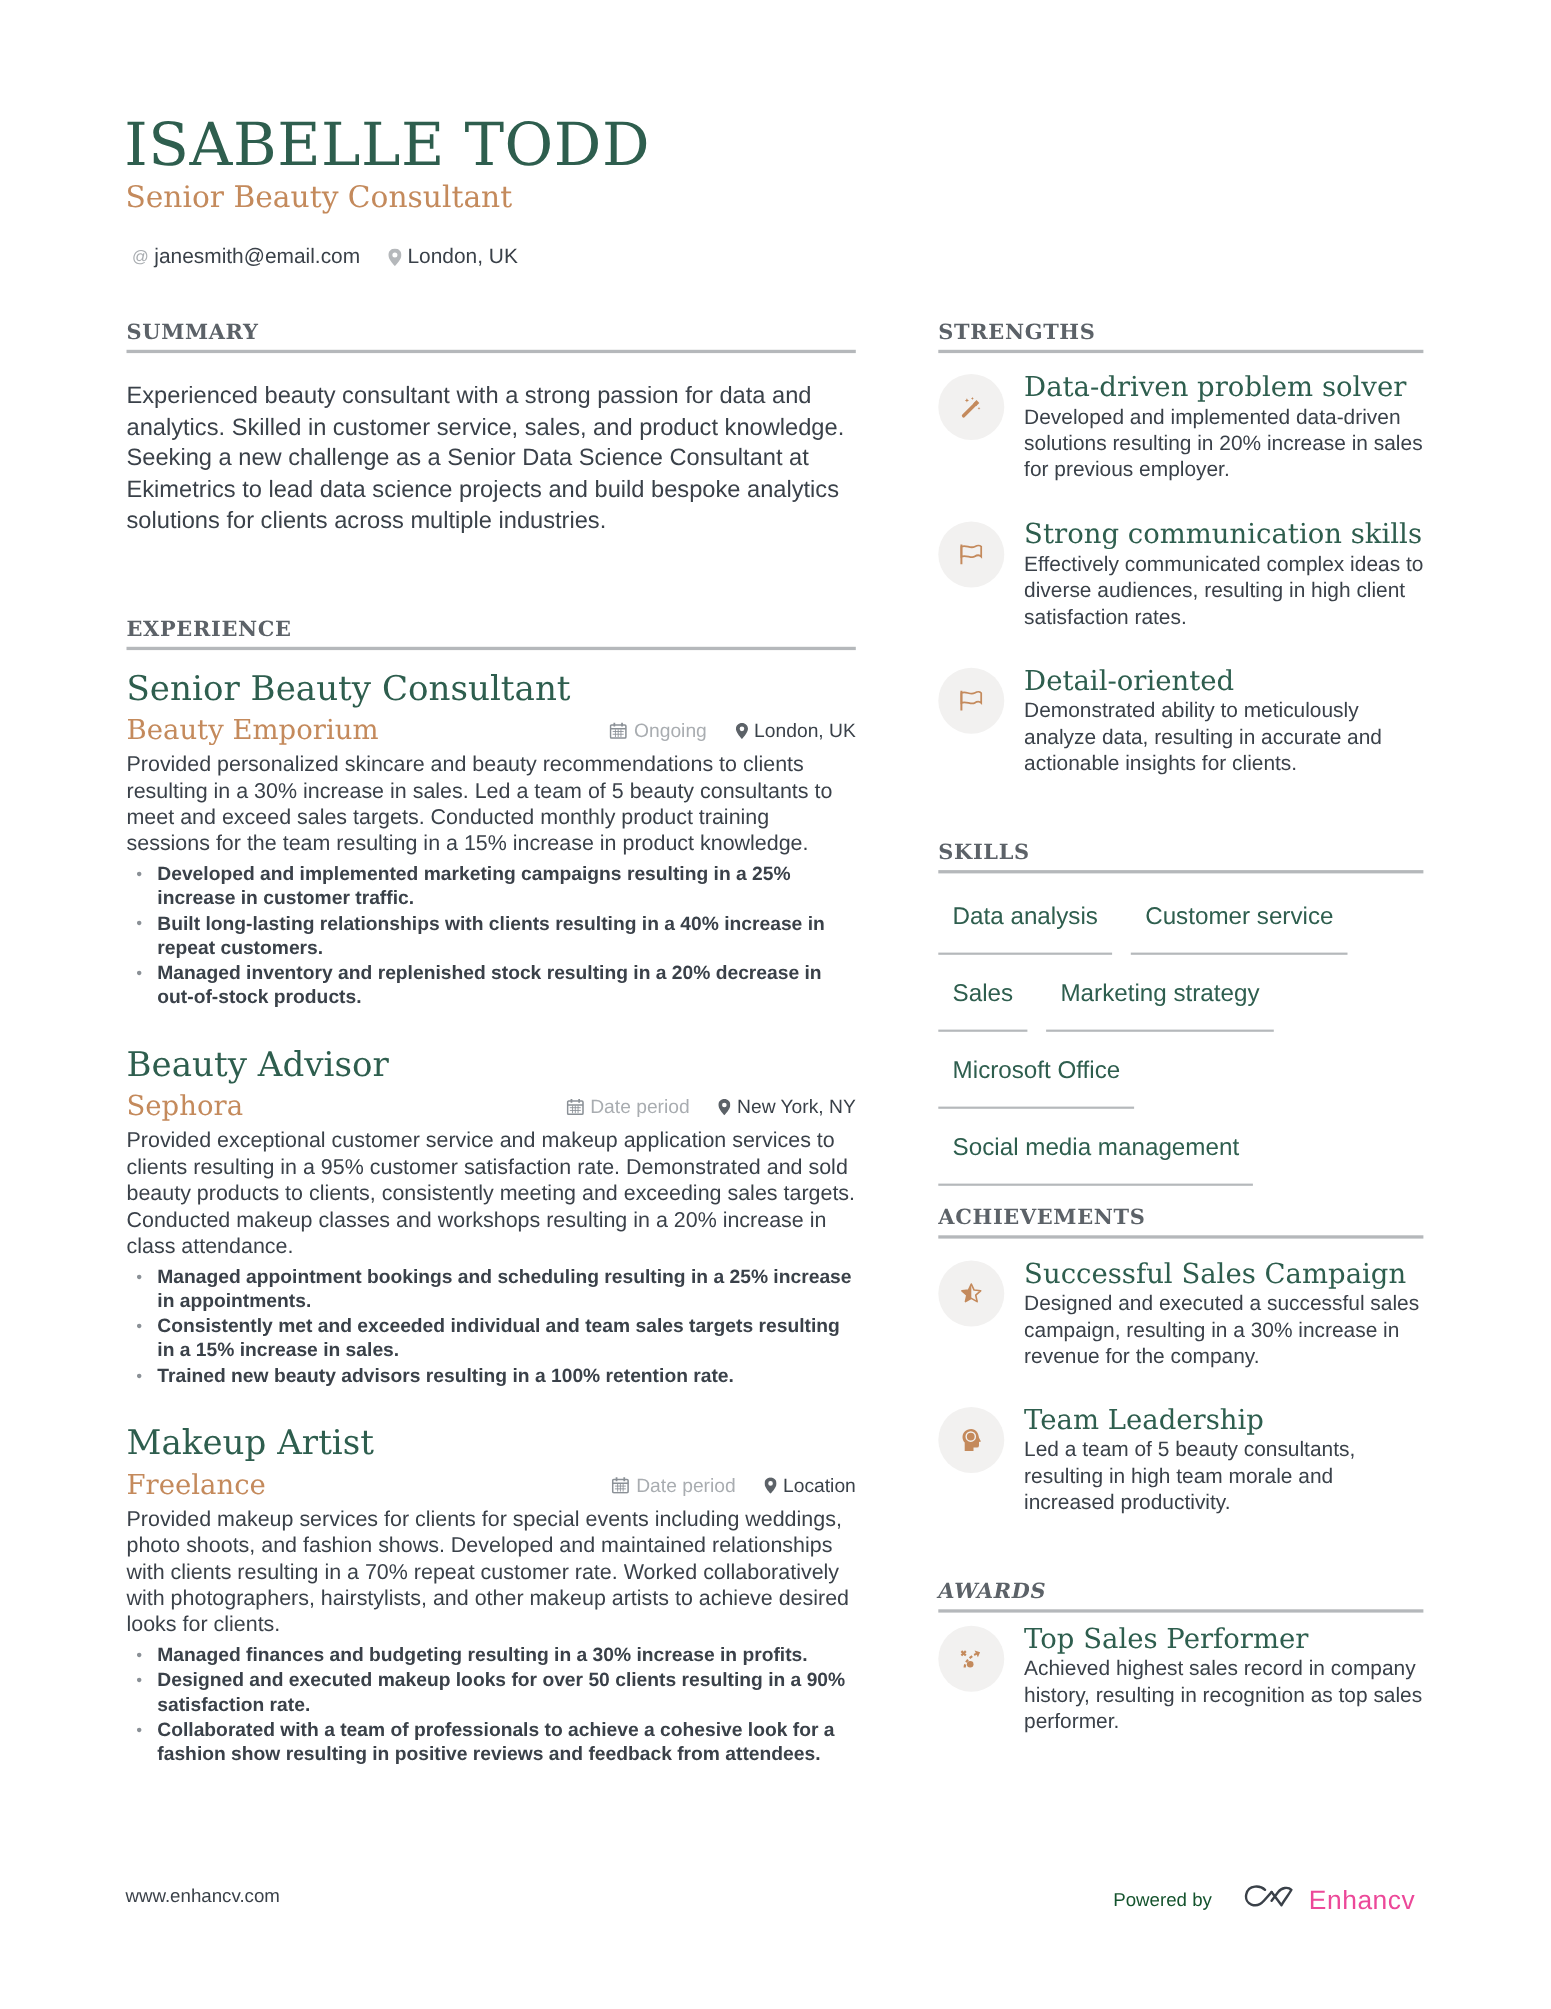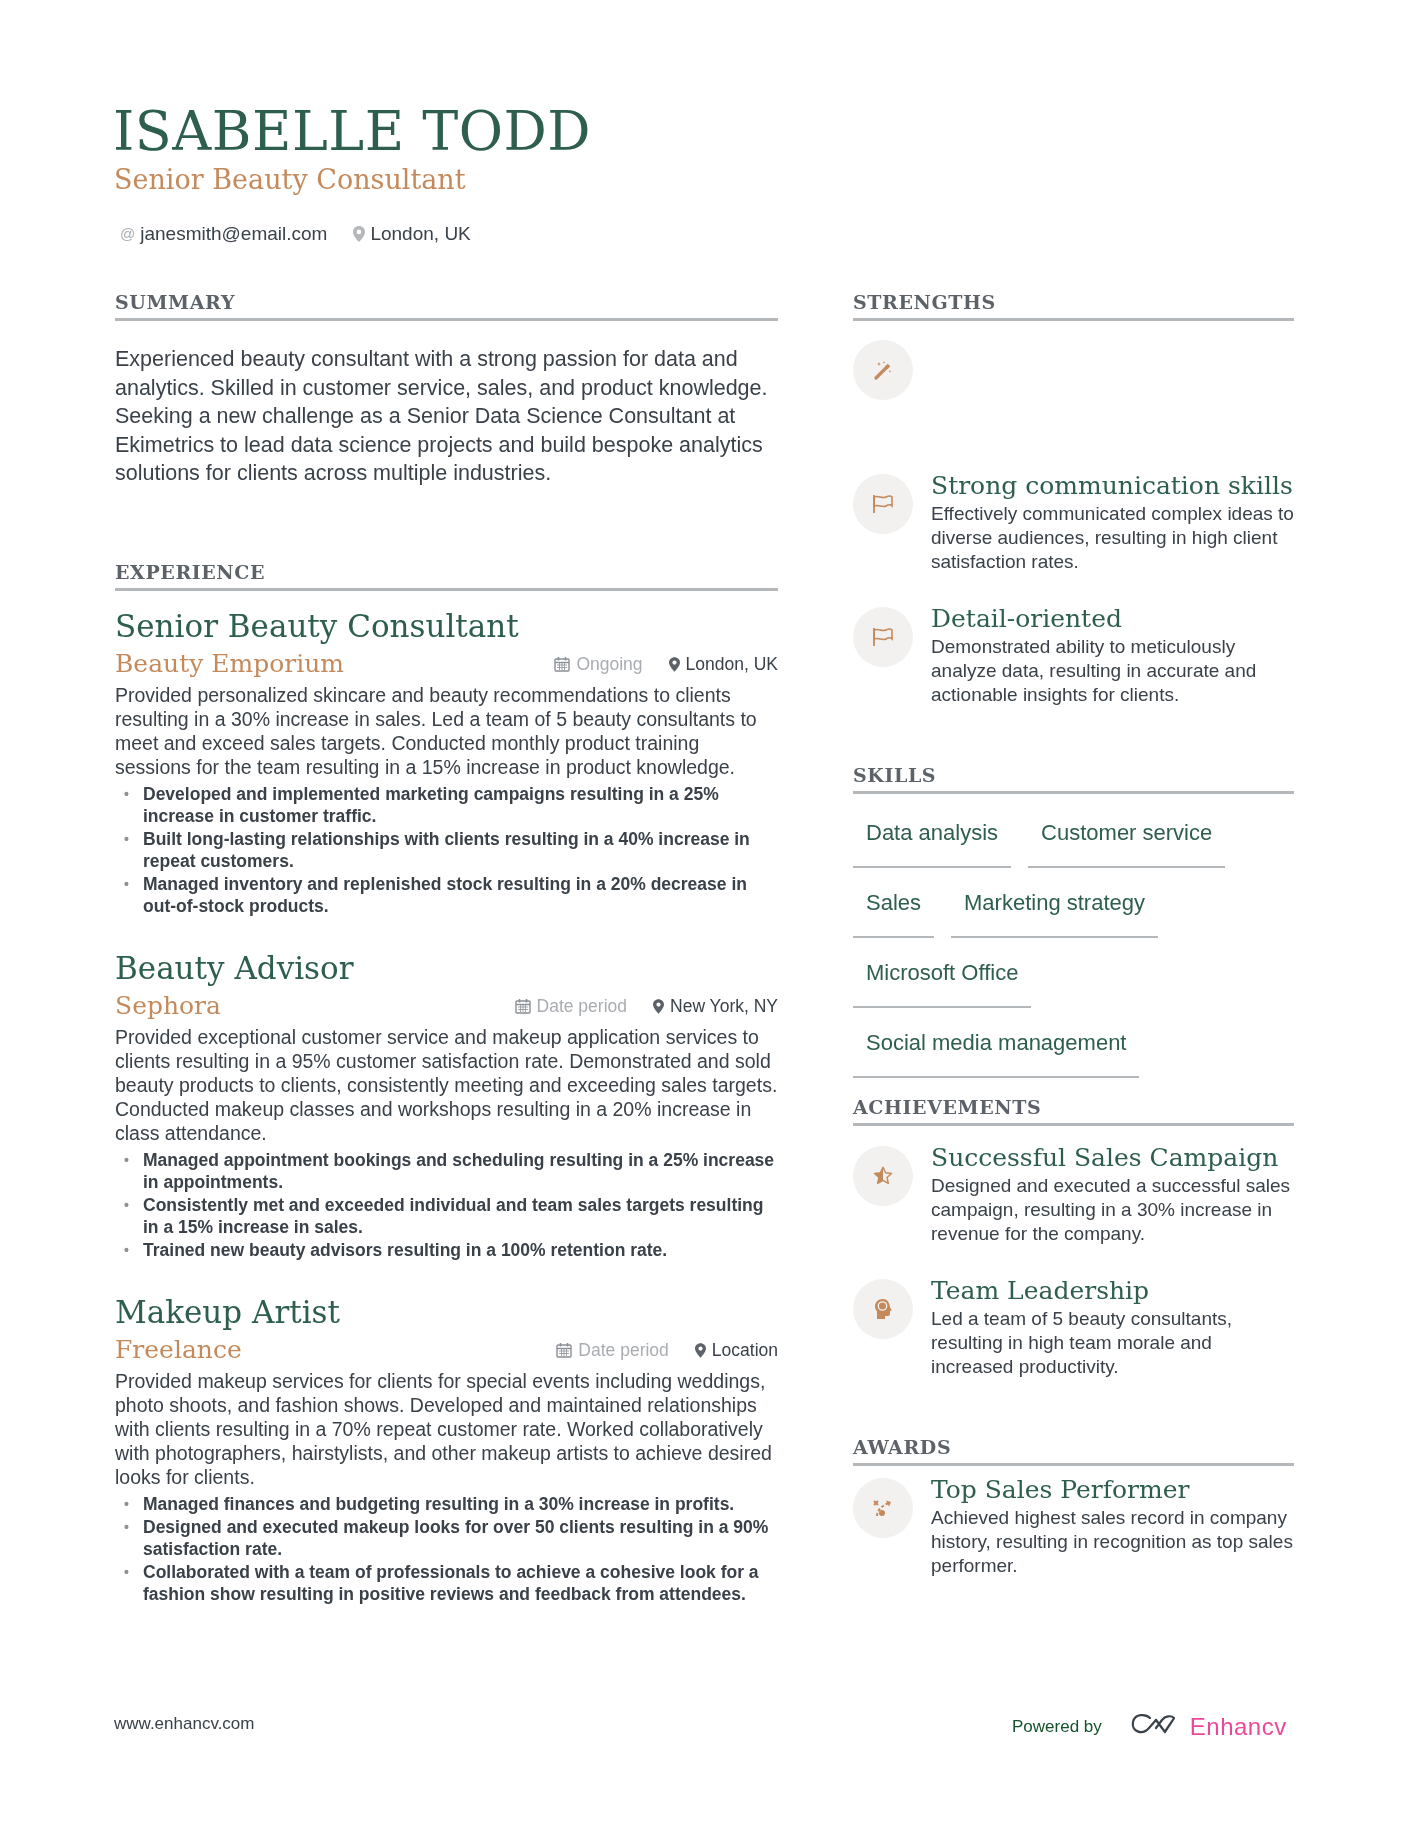--- a/index.html
+++ b/index.html
@@ -186,20 +186,24 @@
 </section>
 
 <div class="abs right-col item" style="top:336px;">
   <div class="circle">
     <svg width="22" height="22" viewBox="0 0 22 22">
         <line x1="4" y1="19" x2="15" y2="8" stroke="#c48a5c" stroke-width="3.2" stroke-linecap="round"></line>
         <line x1="14" y1="9" x2="17" y2="6" stroke="#c48a5c" stroke-width="3.6"></line>
         <path d="M7 3l.6 1.4L9 5l-1.4.6L7 7l-.6-1.4L5 5l1.4-.6zM12 2l.4.9.9.4-.9.4L12 4.6l-.4-.9-.9-.4.9-.4zM18 11l.4.9.9.4-.9.4-.4.9-.4-.9-.9-.4.9-.4z" fill="#c48a5c"></path>
       </svg>
   </div>
+  <div>
+    <div class="item-title serif">Data-driven problem solver</div>
+    <div class="item-desc">Developed and implemented data-driven solutions resulting in 20% increase in sales for previous employer.</div>
+  </div>
 </div>
 
 <div class="abs right-col item" style="top:470px;">
   <div class="circle">
     <svg width="24" height="22" viewBox="0 0 24 22">
         <line x1="3" y1="2" x2="3" y2="20" stroke="#c48a5c" stroke-width="1.8"></line>
         <path d="M3 4c4-2 8 2 12 0s5-1 6 0v9c-1-1-3-2-6 0s-8-2-12 0z" fill="none" stroke="#c48a5c" stroke-width="1.6"></path>
       </svg>
   </div>
   <div>
@@ -256,21 +260,21 @@
         <path d="M10 1C5 1 2 4.5 2 8.5c0 2 .8 3.6 2 4.8V21h8v-3h3a2 2 0 0 0 2-2v-3l1.8-.6L17 9C16.5 4.3 14 1 10 1z" fill="#c48a5c"></path>
         <circle cx="9.5" cy="8" r="4.2" fill="none" stroke="#f2f1f0" stroke-width="1.3"></circle>
       </svg>
   </div>
   <div>
     <div class="item-title serif">Team Leadership</div>
     <div class="item-desc">Led a team of 5 beauty consultants, resulting in high team morale and increased productivity.</div>
   </div>
 </div>
 
-<section class="abs right-col" style="top:1435px;">
+<section class="abs right-col" style="top:1435px;font-style:italic;">
   <h2 class="sec-head serif">AWARDS</h2>
 </section>
 
 <div class="abs right-col item" style="top:1474px;">
   <div class="circle">
     <svg width="22" height="22" viewBox="0 0 22 22">
         <path d="M2 4l4 4M6 4L2 8" stroke="#c48a5c" stroke-width="2"></path>
         <circle cx="10" cy="16" r="3" fill="#c48a5c"></circle>
         <path d="M5 19c0-6 6-11 12-13" fill="none" stroke="#c48a5c" stroke-width="2" stroke-dasharray="3 2"></path>
         <path d="M14 3.5l5 1.5-2 4.5z" fill="#c48a5c"></path>

